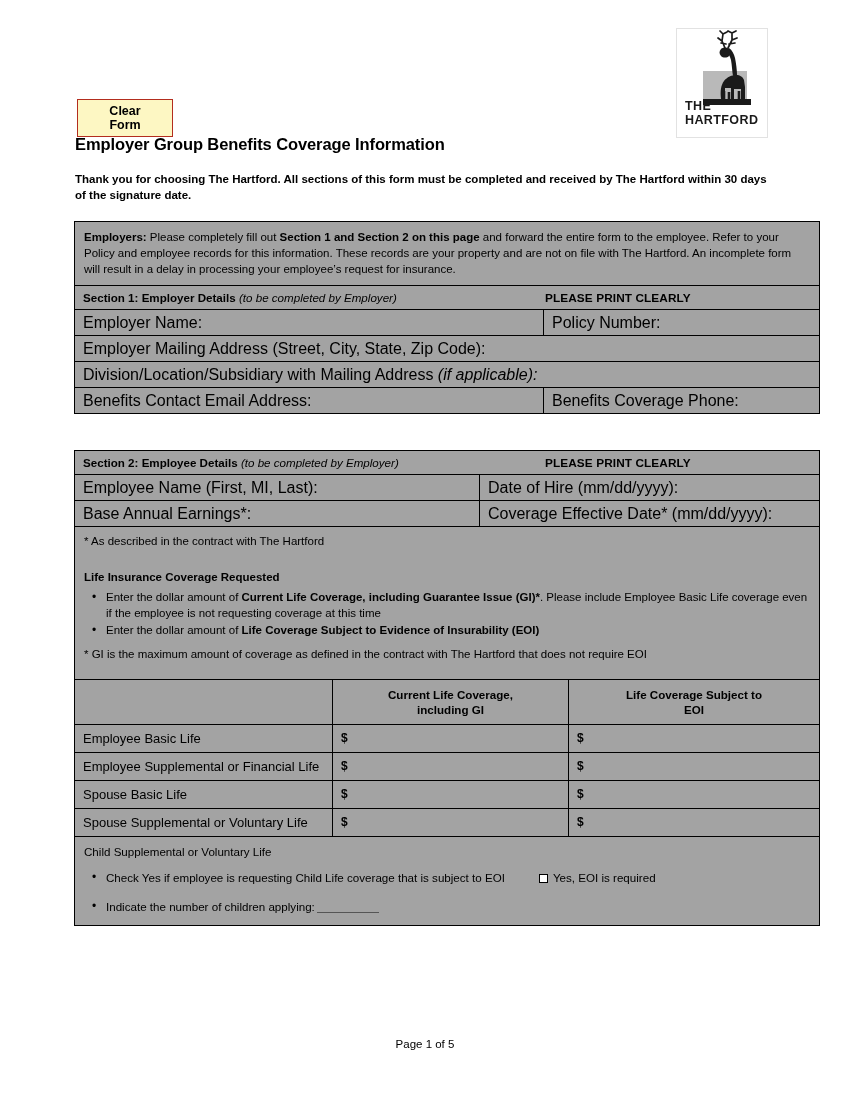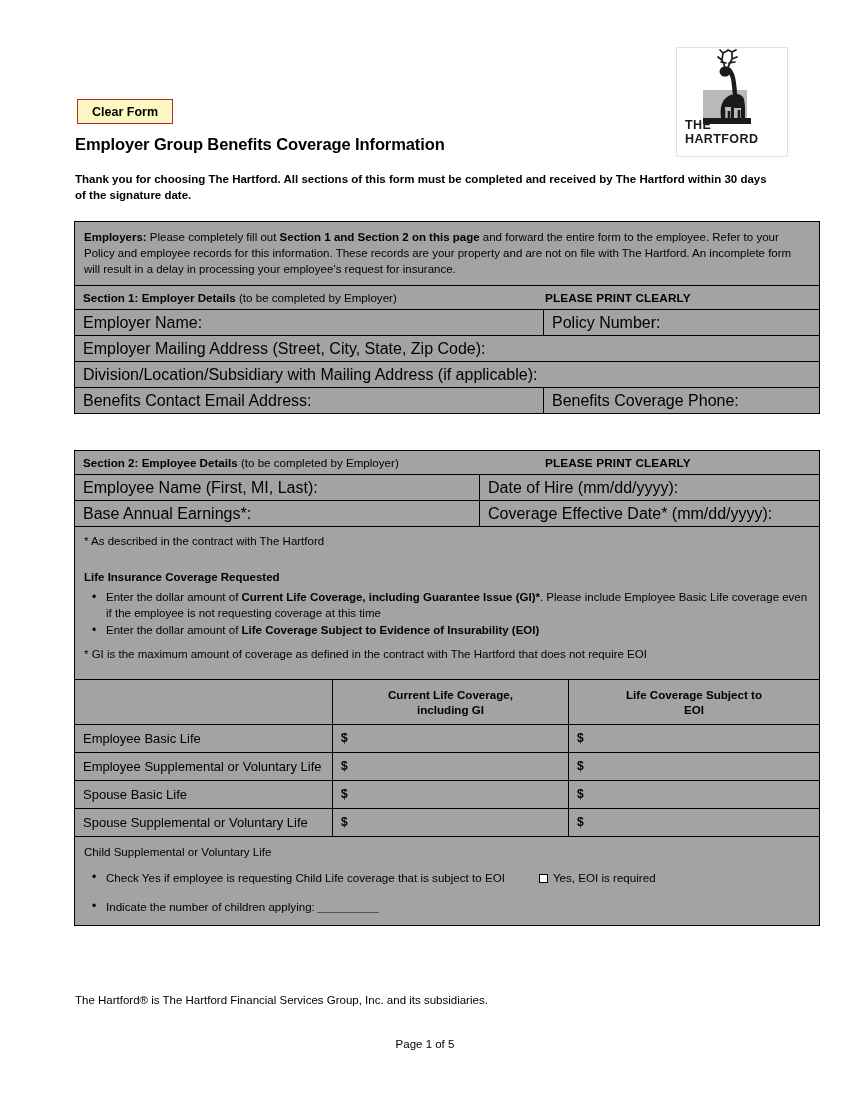--- a/index.html
+++ b/index.html
@@ -19,22 +19,22 @@
     position: absolute;
     left: 0; top: 0;
     width: 850px;
     height: 1100px;
   }
 
   
   .logo-box {
     position: absolute;
     left: 676px;
-    top: 47px;
-    width: 112px;
+    top: 28px;
+    width: 92px;
     height: 110px;
     background: #ffffff;
     border: 1px solid #e2e2e2;
     box-sizing: border-box;
     overflow: hidden;
   }
   .logo-svg { display:block; width: 90px; height: 108px; }
   .logo-text {
     position: absolute;
     left: 8px;
@@ -58,21 +58,21 @@
     border: 1.5px solid #b32d1e;
     box-sizing: border-box;
     font-size: 12.5px;
     font-weight: bold;
     color: #000;
     display: flex;
     align-items: center;
     justify-content: center;
     cursor: pointer;
     font-family: "Liberation Sans", sans-serif;
-    padding: 0;
+    padding: 18px;
     border-radius: 0;
   }
 
   
   .doc-title {
     position: absolute;
     left: 75px;
     top: 135px;
     font-size: 16.5px;
     font-weight: bold;
@@ -107,21 +107,21 @@
   .row:last-child { border-bottom: none; }
   .cell {
     padding: 5px 4px 5px 8px;
     font-size: 16px;
     line-height: 15px;
     box-sizing: border-box;
   }
   .cell.divider { border-right: 1.2px solid #000; }
   .cell.grow { flex: 1 1 auto; }
   .bold { font-weight: bold; }
-  .ital { }
+  .ital { font-style: italic; }
 
   .sec-head {
     display: flex;
     align-items: center;
     height: 24px;
   }
   .sec-head .lbl {
     padding-left: 8px;
     font-size: 11.6px;
   }
@@ -373,21 +373,21 @@
           </div>
         </div>
 
         <div class="cov-row cov-body">
           <div class="cov-c1">Employee Basic Life</div>
           <div class="cov-c2 dollar">$</div>
           <div class="cov-c3 dollar">$</div>
         </div>
 
         <div class="cov-row cov-body">
-          <div class="cov-c1">Employee Supplemental or Voluntary Life</div>
+          <div class="cov-c1">Employee Supplemental or Financial Life</div>
           <div class="cov-c2 dollar">$</div>
           <div class="cov-c3 dollar">$</div>
         </div>
 
         <div class="cov-row cov-body">
           <div class="cov-c1">Spouse Basic Life</div>
           <div class="cov-c2 dollar">$</div>
           <div class="cov-c3 dollar">$</div>
         </div>
 
@@ -412,16 +412,15 @@
           <div class="bullet-dot">•</div>
           <div class="bullet-txt">
             <span>Indicate the number of children applying:</span><span class="blank-line"></span>
           </div>
         </div>
       </div>
 
     </div>
   </div>
 
-  <div class="footer-note">The Hartford® is The Hartford Financial Services Group, Inc. and its subsidiaries.</div>
   <div class="page-num">Page 1 of 5</div>
 
 </div>
 
 </body></html>

